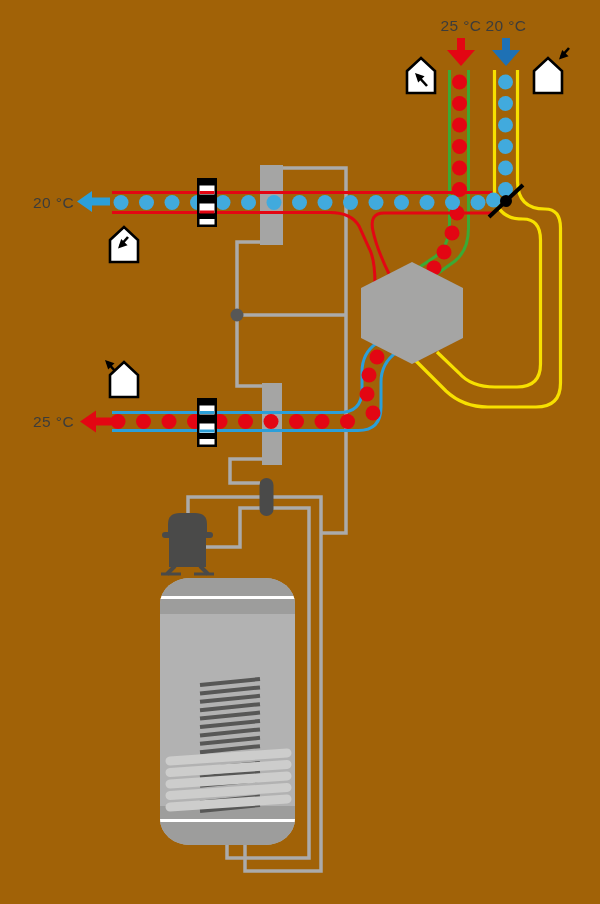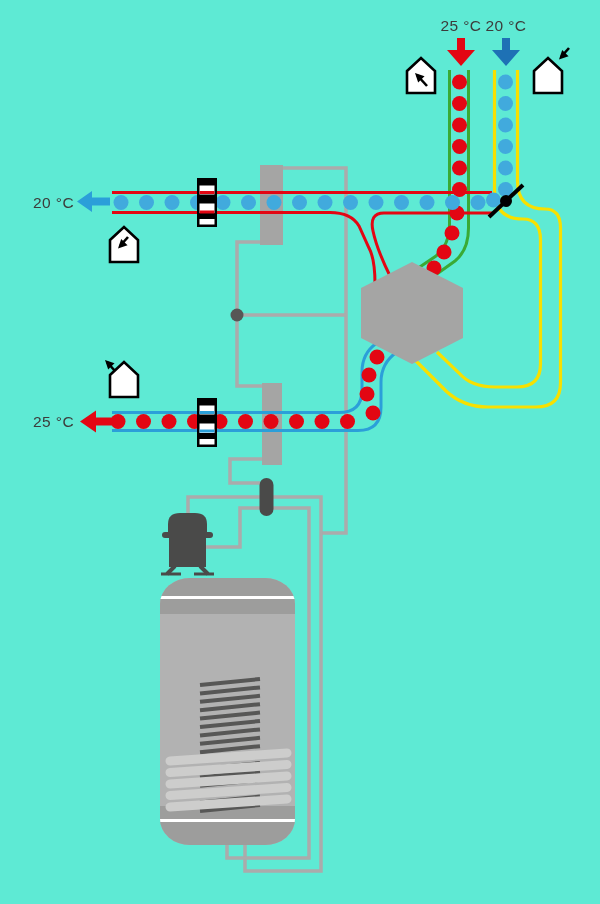--- a/index.html
+++ b/index.html
@@ -1,16 +1,16 @@
 <!DOCTYPE html>
 <html style="--red: #e30613; --blue_dark: #1e71b5; --blue_dot: #41aadd; --blue_line: #2b9fd9; --green: #3aaa35; --yellow: #f7e000; --gray_pipe: #ababab; --gray_component: #a5a5a4; --gray_dark: #4a4a49; --tank_body: #b2b2b2; --tank_band: #9d9d9c; --coil_dark: #575756; --coil_light: #cdcdcc; --black: #000000; --text: #3c3c3b;"><head>
 <meta charset="utf-8">
 <style>
   html,body{margin:0;padding:0;background:#fff;}
-  #stage{position:relative;width:600px;height:904px;background:#5eead4;overflow:hidden;
+  #stage{position:relative;width:600px;height:904px;background:#a16207;overflow:hidden;
          font-family:"Liberation Sans", sans-serif;}
   svg{position:absolute;left:0;top:0;}
   .lbl{fill:var(--text);font-size:15.5px;letter-spacing:.4px;font-family:"Liberation Sans",sans-serif;}
   .gray-s{stroke:var(--gray_pipe);fill:none;stroke-width:3.5;}
   .red-s{stroke:var(--red);fill:none;stroke-width:3;}
   .blue-s{stroke:var(--blue_line);fill:none;stroke-width:3;}
   .green-s{stroke:var(--green);fill:none;stroke-width:3;}
   .yellow-s{stroke:var(--yellow);fill:none;stroke-width:3.2;}
   .red-f{fill:var(--red);}
   .dot-b{fill:var(--blue_dot);}

